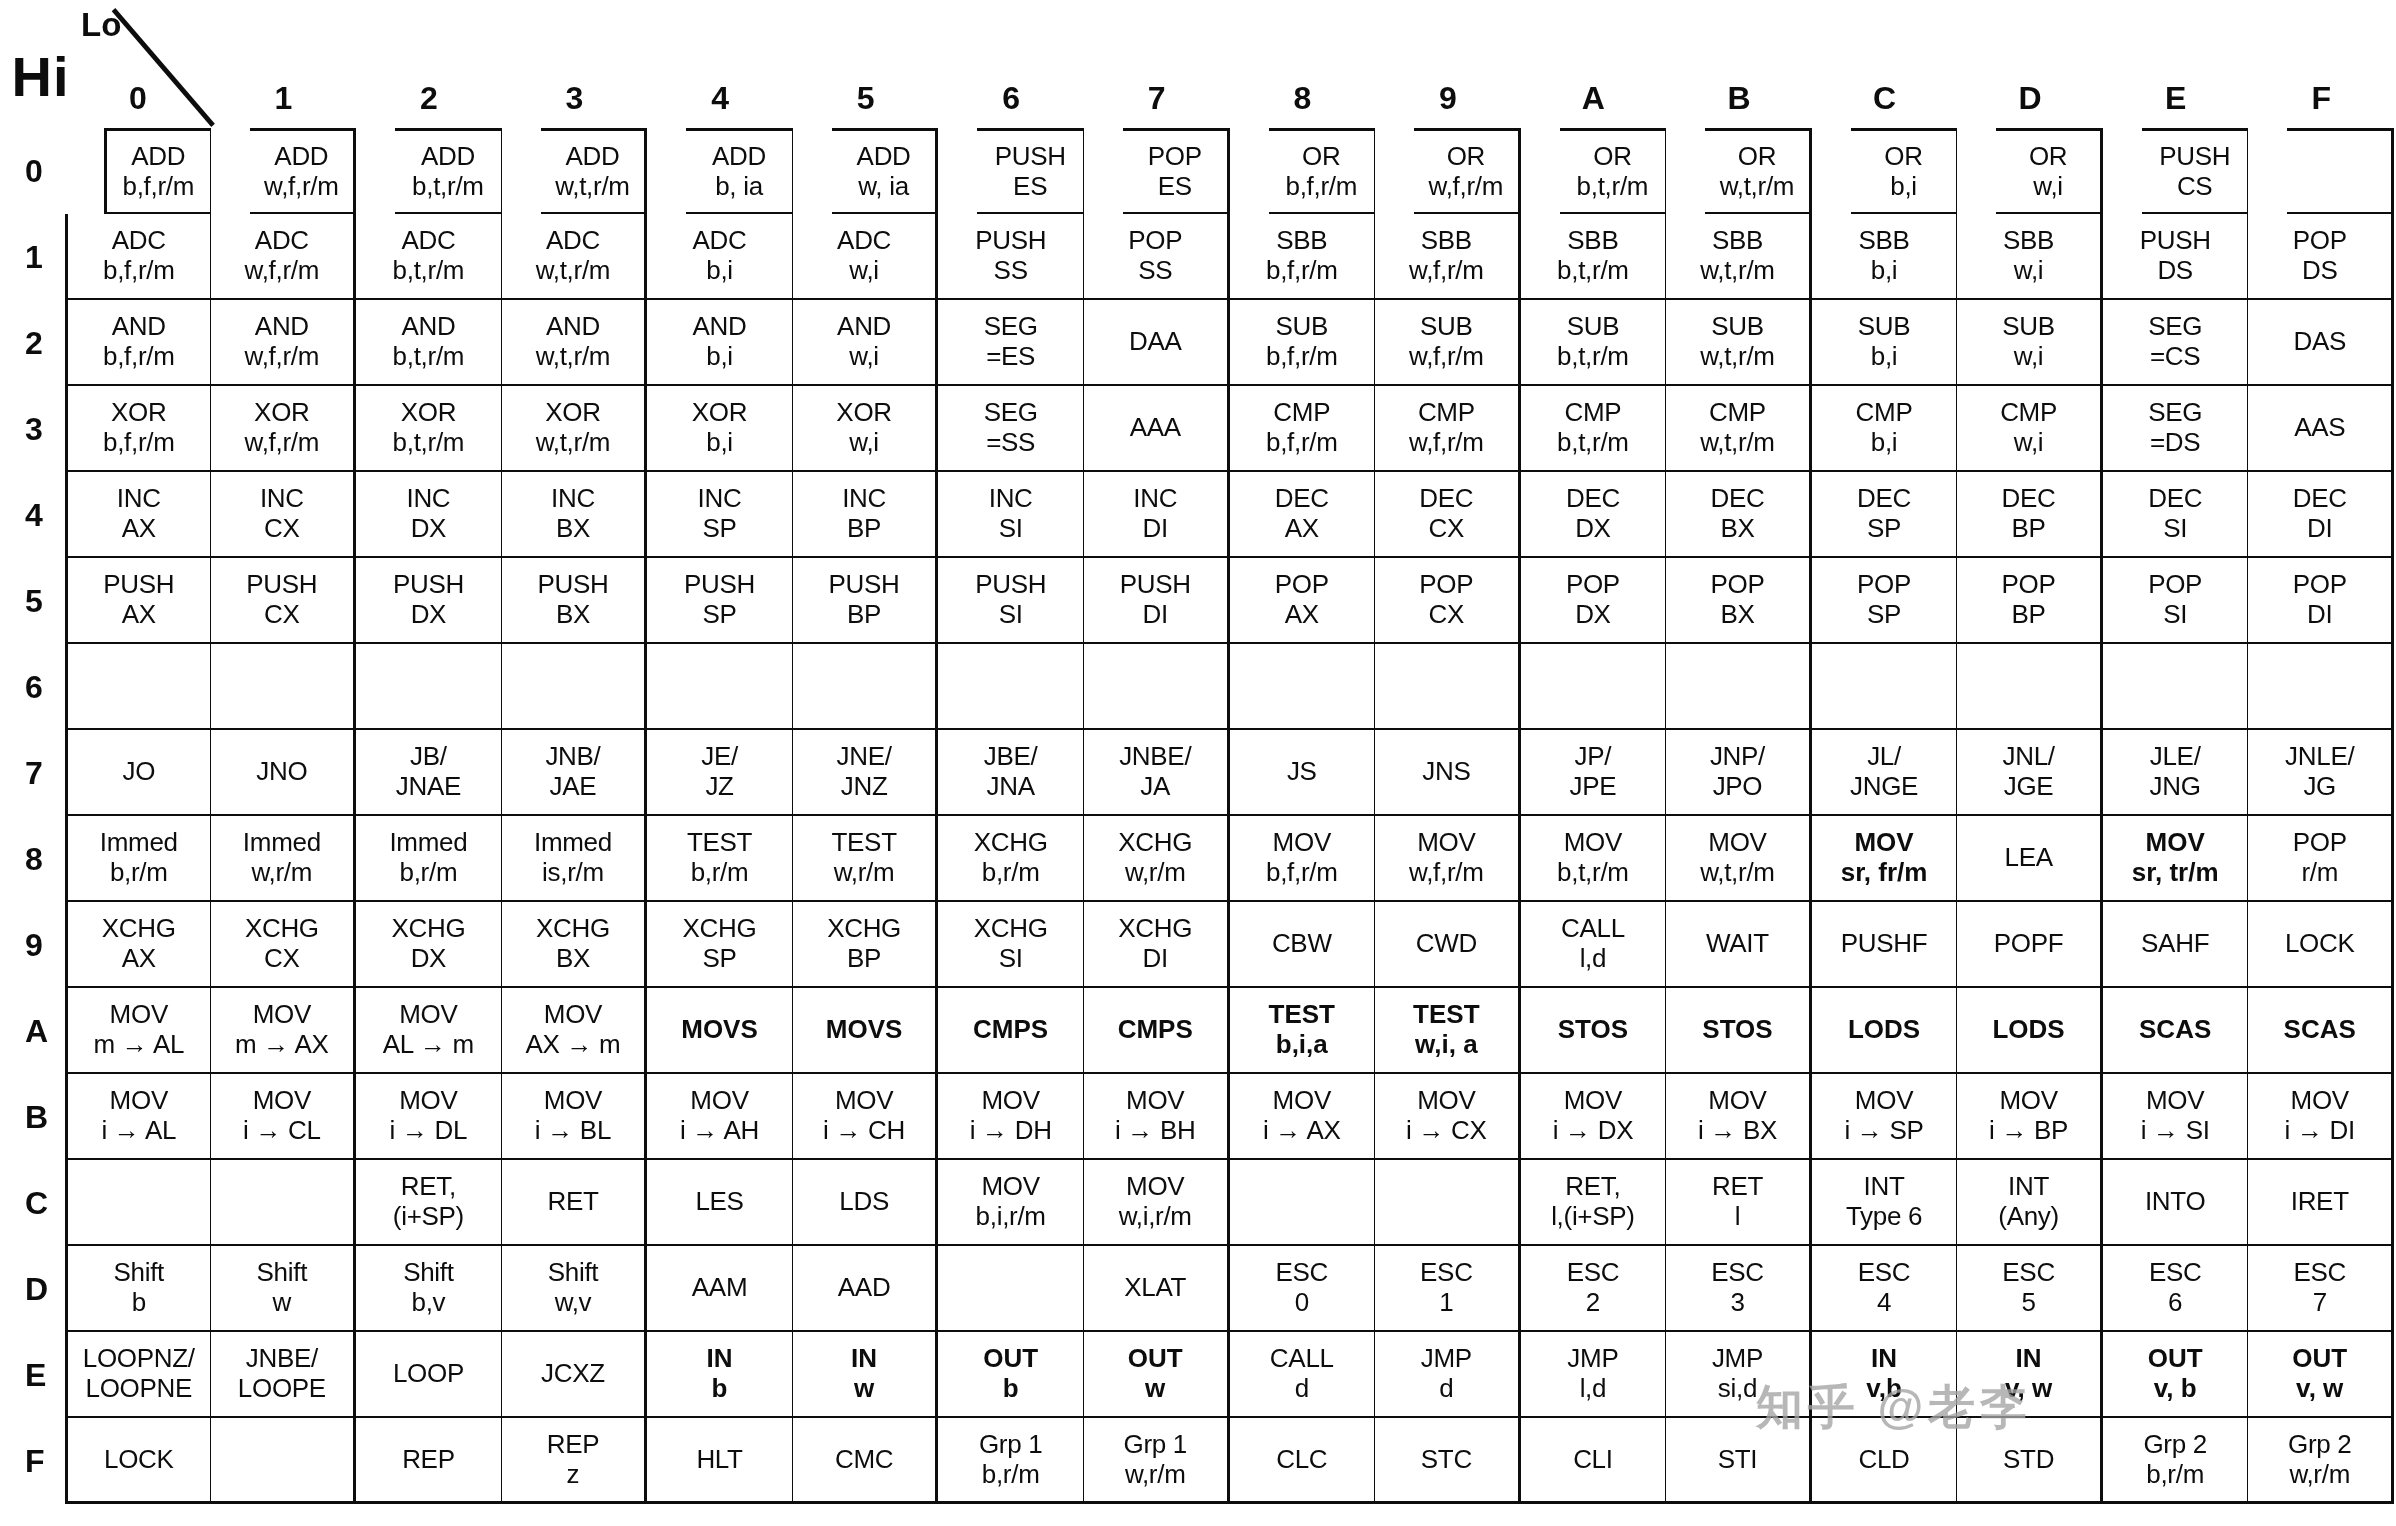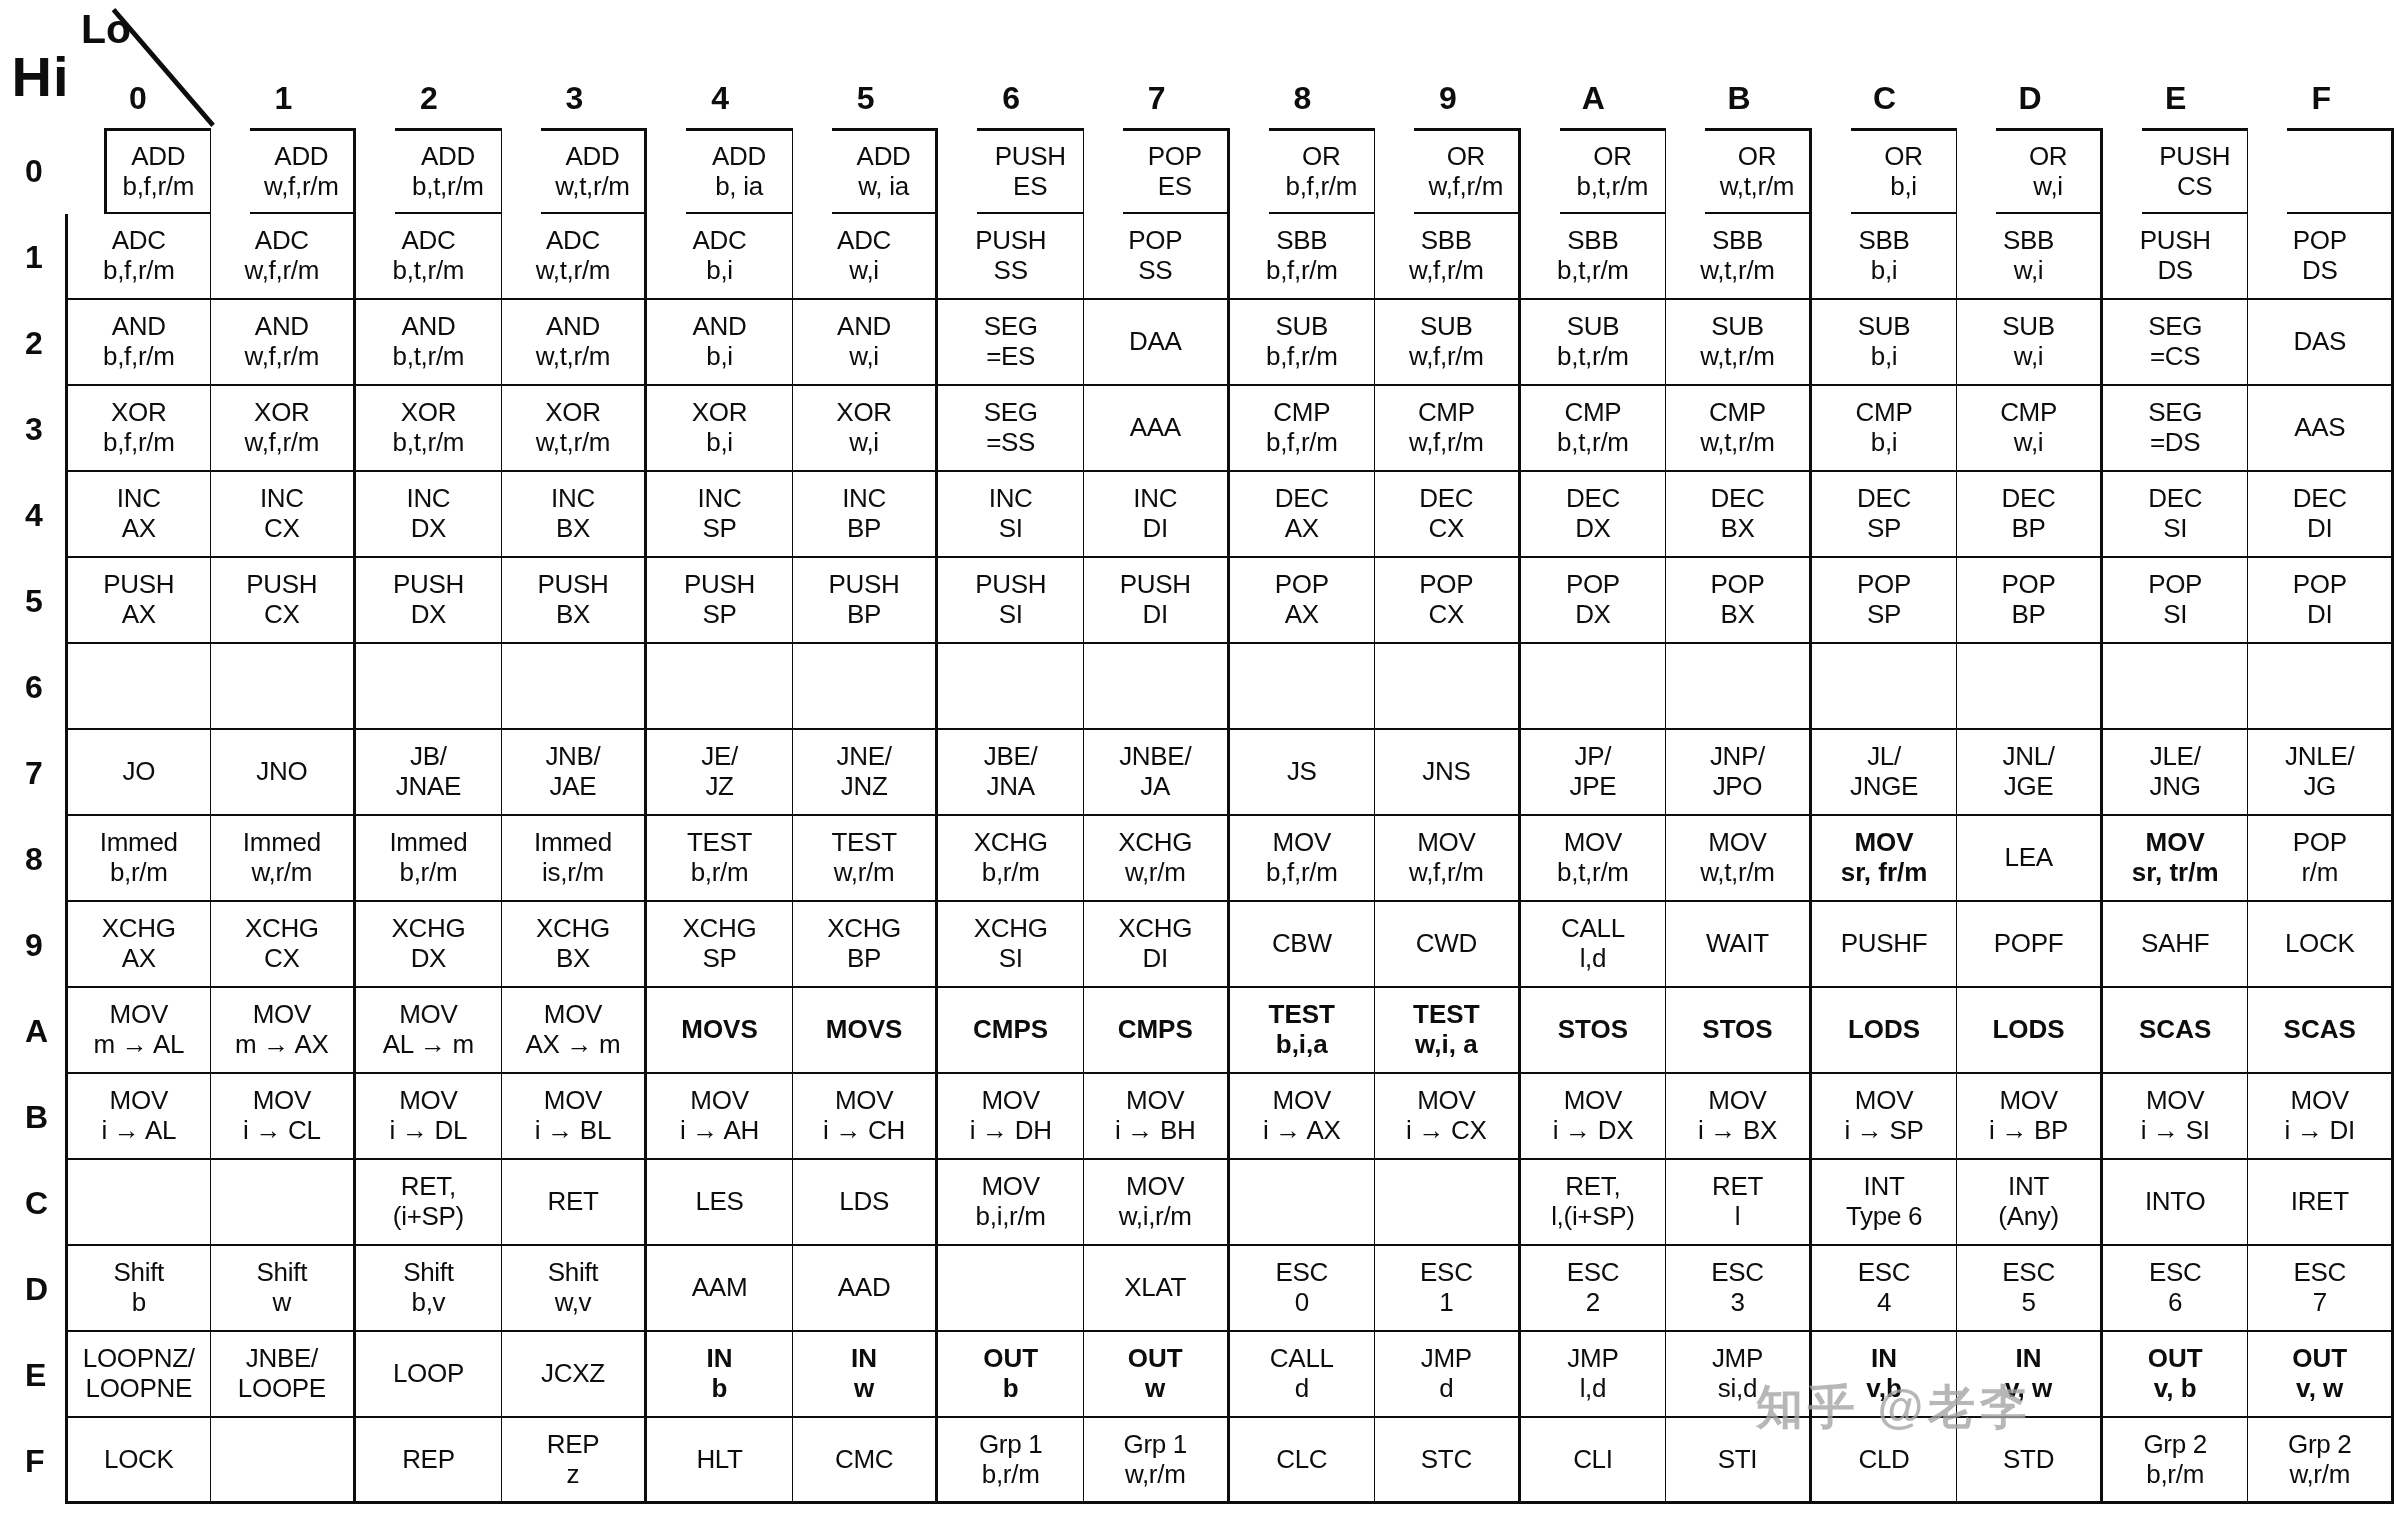--- a/index.html
+++ b/index.html
@@ -10,21 +10,21 @@
     font-family:"Liberation Sans", sans-serif;
     color:#0d0d0d;
     overflow:hidden;
   }
   .hi-label{
     position:absolute;left:11.5px;top:44px;
     font-size:56px;font-weight:700;letter-spacing:1px;
   }
   .lo-label{
     position:absolute;left:81px;top:5.8px;
-    font-size:41px;font-weight:700;
+    font-size:33px;font-weight:700;
   }
   .diag{position:absolute;left:0;top:0;pointer-events:none;}
   .grid{
     position:absolute;left:0;top:0;
     width:2394px;
     display:grid;
     grid-template-columns:65px repeat(16,1fr);
     grid-template-rows:128px repeat(16,86px);
   }
   .hcell{

